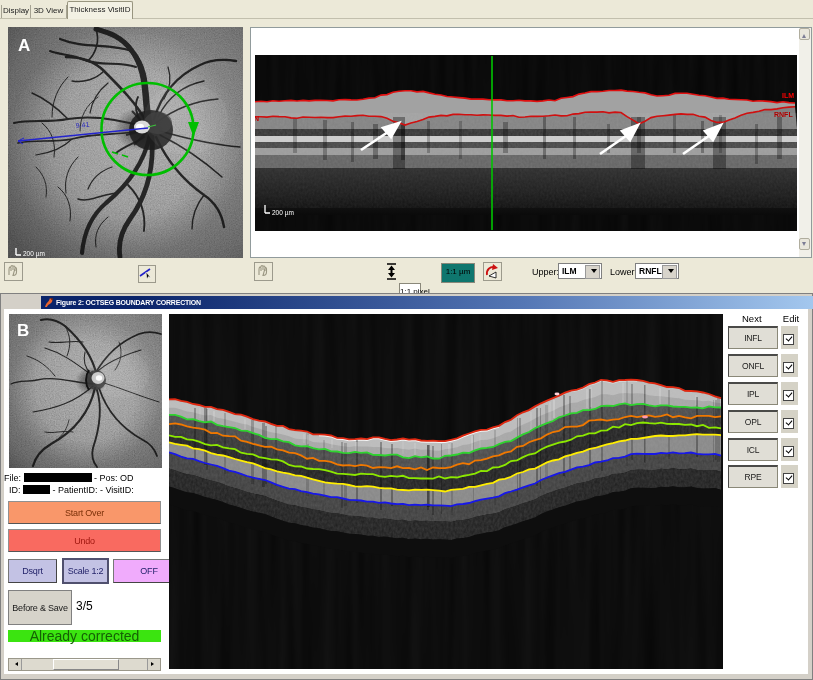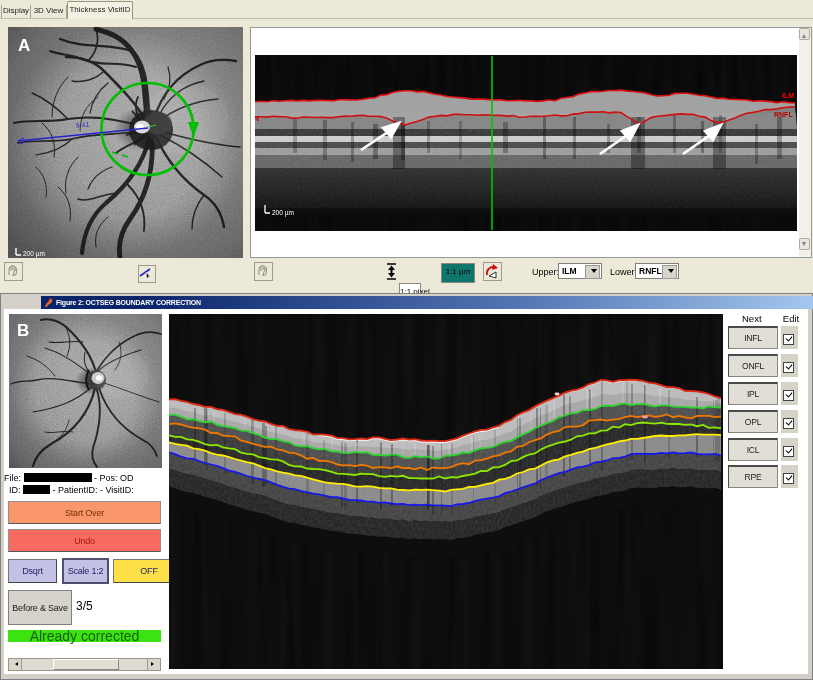--- a/index.html
+++ b/index.html
@@ -314,21 +314,21 @@
       </svg>
     </div>
 
     <div class="abs" style="left:3px;top:179px;font-size:9px;white-space:nowrap;">File: <span style="display:inline-block;width:68px;height:9px;background:#000;vertical-align:-1px;"></span> - Pos: OD</div>
     <div class="abs" style="left:8px;top:191px;font-size:9px;white-space:nowrap;">ID: <span style="display:inline-block;width:27px;height:9px;background:#000;vertical-align:-1px;"></span> - PatientID: - VisitID:</div>
 
     <div class="mbtn" style="left:7px;top:235px;width:153px;height:23px;background:#F96A60;border:1px solid #909090;border-bottom-color:#555;line-height:22px;color:#A01810;">Undo</div>
     <div class="mbtn" style="left:7px;top:207px;width:153px;height:23px;background:#F9976A;border:1px solid #909090;border-bottom-color:#555;line-height:22px;color:#7A3008;">Start Over</div>
     <div class="mbtn" style="left:7px;top:265px;width:49px;height:24px;background:#C3C2E4;border:1px solid #777;border-right-color:#444;border-bottom-color:#444;line-height:23px;color:#24246A;">Dsqrt</div>
     <div class="mbtn" style="left:61px;top:264px;width:47px;height:26px;background:#C3C2E4;border:2px solid #50506e;line-height:22px;color:#24246A;">Scale 1:2</div>
-    <div class="mbtn" style="left:112px;top:265px;width:72px;height:24px;background:#fde047;border:1px solid #777;border-right-color:#444;border-bottom-color:#444;line-height:23px;color:#24246A;">OFF</div>
+    <div class="mbtn" style="left:112px;top:265px;width:72px;height:24px;background:#f0abfc;border:1px solid #777;border-right-color:#444;border-bottom-color:#444;line-height:23px;color:#24246A;">OFF</div>
     <div class="mbtn" style="left:7px;top:296px;width:64px;height:35px;background:#D6D3CA;border:1px solid #808080;line-height:34px;">Before &amp; Save</div>
     <div class="abs" style="left:75px;top:305px;font-size:12px;">3/5</div>
     <div class="abs" style="left:7px;top:336px;width:153px;height:12px;background:#3BE410;text-align:center;font-size:14px;line-height:12px;color:#156005;">Already corrected</div>
 
     <div class="abs" style="left:7px;top:364px;width:153px;height:13px;background:#DDDACF;border:1px solid #9a978a;box-sizing:border-box;">
       <span style="position:absolute;left:0;top:0;width:12px;height:11px;background:#D9D6CB;border-right:1px solid #999;"></span>
       <span style="position:absolute;left:4px;top:3px;border:2.5px solid transparent;border-right:3.5px solid #000;"></span>
       <span style="position:absolute;right:0;top:0;width:12px;height:11px;background:#D9D6CB;border-left:1px solid #999;"></span>
       <span style="position:absolute;right:4px;top:3px;border:2.5px solid transparent;border-left:3.5px solid #000;"></span>
       <span style="position:absolute;left:44px;top:0;width:66px;height:11px;background:#E2DFD3;border:1px solid;border-color:#fff #888 #888 #fff;box-sizing:border-box;"></span>

